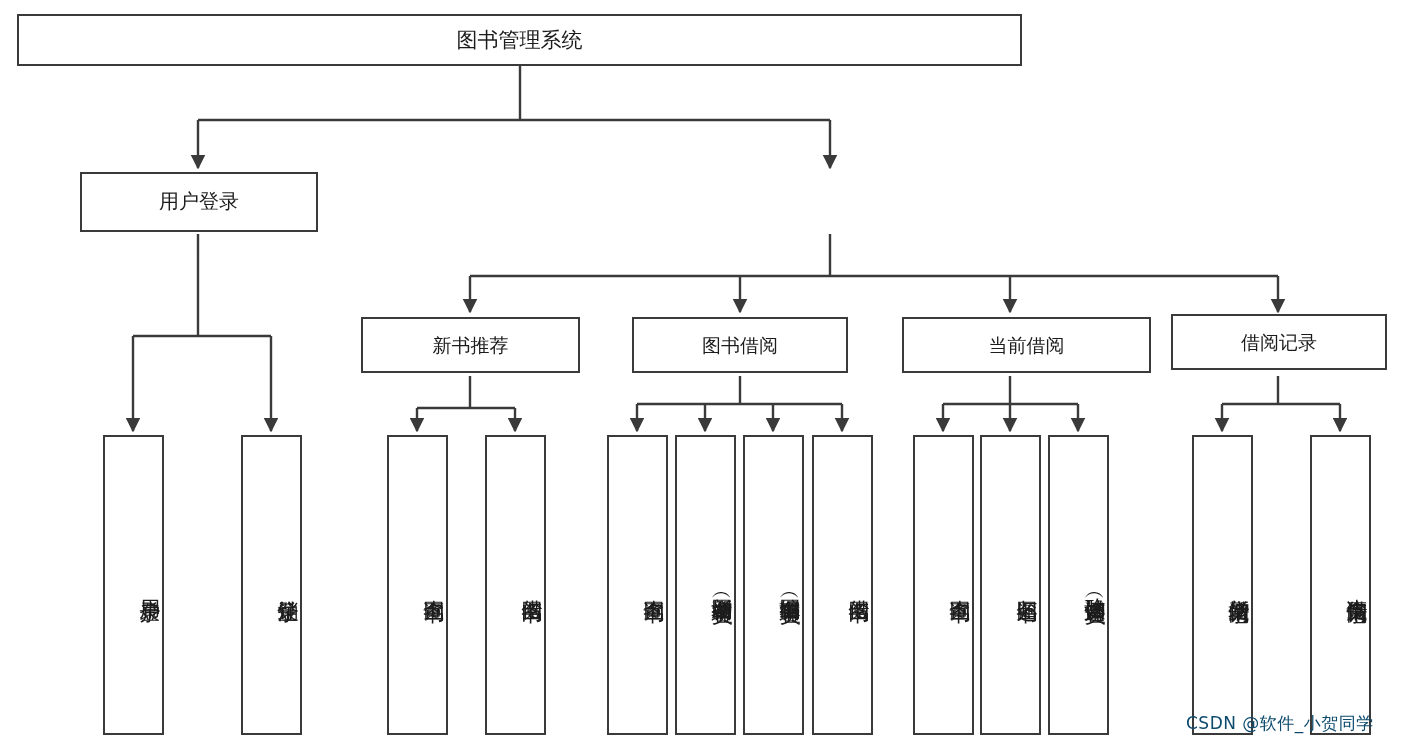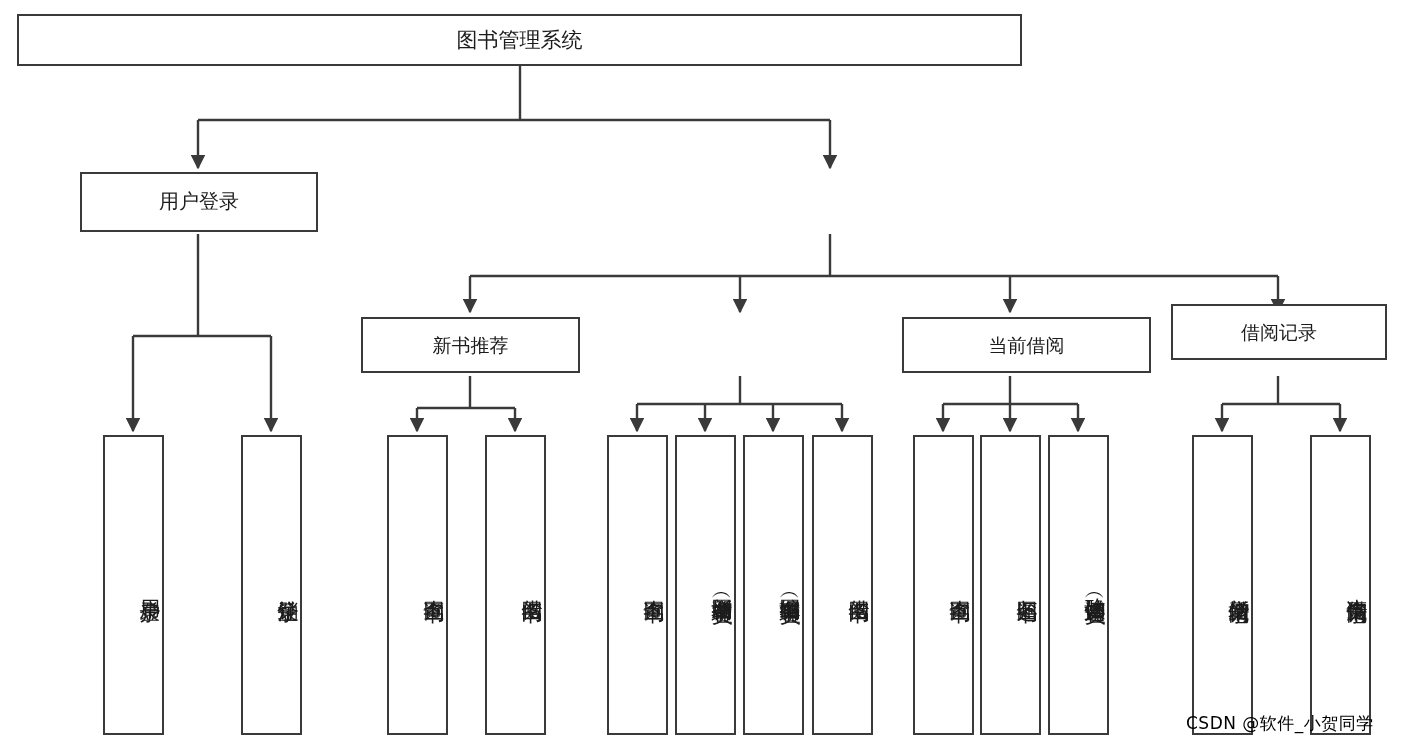--- a/index.html
+++ b/index.html
@@ -57,21 +57,21 @@
     padding-bottom: 6px;
     align-items: flex-start;
     justify-content: center;
   }
   .leaf-text {
     display: block;
     white-space: normal;
   }
   .watermark {
     position: absolute;
-    color: #000000;
+    color: #0c4a6e;
     font-size: 17px;
     letter-spacing: 0.5px;
     white-space: nowrap;
     left: 1186px;
     top: 712px;
   }
 </style>
 </head>
 <body>
 
@@ -136,26 +136,29 @@
 
   <div class="node node-l1" style="left:80px; top:172px; width:238px; height:60px;">
     <span>用户登录</span>
   </div>
 
 
   <div class="node node-l2" style="left:361px; top:317px; width:219px; height:56px;">
     <span>新书推荐</span>
   </div>
 
+  <div class="node node-l2" style="left:632px; top:317px; width:216px; height:56px;">
+    <span>图书借阅</span>
+  </div>
 
   <div class="node node-l2" style="left:902px; top:317px; width:249px; height:56px;">
     <span>当前借阅</span>
   </div>
 
-  <div class="node node-l2" style="left:1171px; top:304px; width:216px; height:56px;">
+  <div class="node node-l2" style="left:1171px; top:314px; width:216px; height:56px;">
     <span>借阅记录</span>
   </div>
 
   <div class="node node-leaf" style="left:103px; top:435px; width:61px; height:300px;">
     <span class="leaf-text">用户登录</span>
   </div>
 
   <div class="node node-leaf" style="left:241px; top:435px; width:61px; height:300px;">
     <span class="leaf-text">注销登录</span>
   </div>

